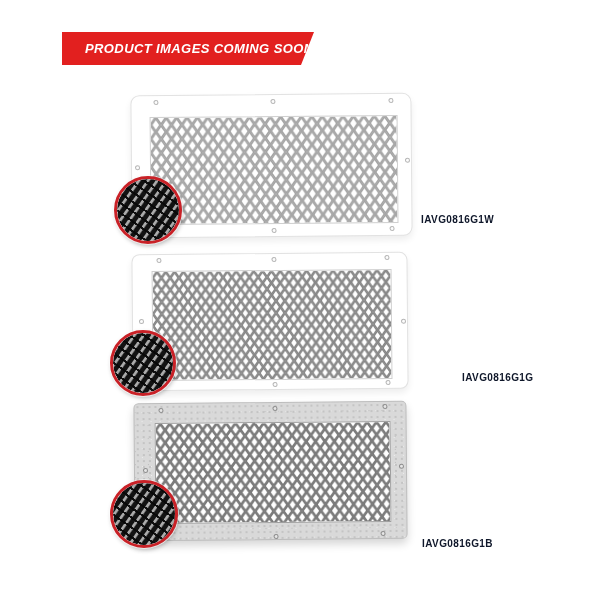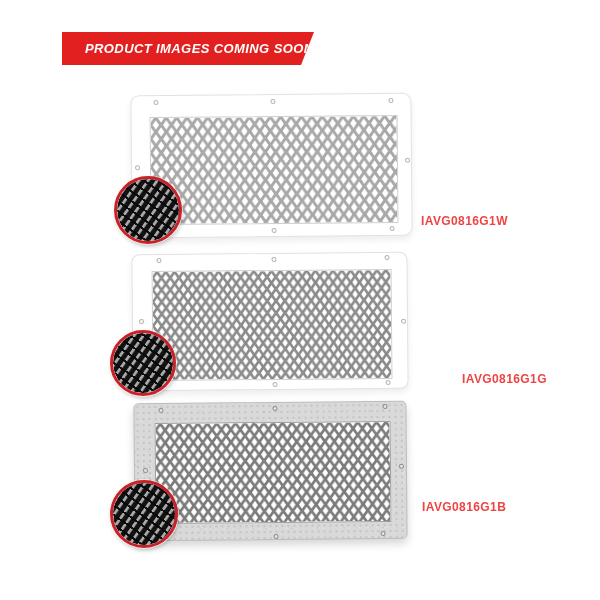--- a/index.html
+++ b/index.html
@@ -56,21 +56,21 @@
   .zoom-texture{
     position:absolute;inset:0;border-radius:50%;
     background-color:#161616;
     background-image:
       repeating-linear-gradient(35deg,rgba(8,8,8,.95) 0 2px,rgba(8,8,8,0) 2px 8px),
       repeating-linear-gradient(125deg,#121212 0 2px,#ababab 3px 4.5px,#121212 6px 7.5px);
   }
 
   
   .code{
-    position:absolute;font-size:12px;font-weight:bold;color:#ef4444;
+    position:absolute;font-size:10px;font-weight:bold;color:#0f172a;
     letter-spacing:.4px;white-space:nowrap;
   }
 </style>
 </head>
 <body>
 
 <div class="stage">
 
   <div class="banner">
     <span>PRODUCT IMAGES COMING SOON</span>
@@ -165,16 +165,16 @@
               </g>
             </pattern>
           </defs>
           <rect x="0" y="0" width="234" height="99" fill="url(#meshC)"></rect>
         </svg>
       </div>
     </div>
     <div class="zoom-circle" style="left:110px;top:480px;width:68px;height:68px;">
       <div class="zoom-texture"></div>
     </div>
-    <div class="code" style="left:422px;top:500px;">IAVG0816G1B</div>
+    <div class="code" style="left:422px;top:538px;">IAVG0816G1B</div>
   </div>
 
 </div>
 
 </body></html>

